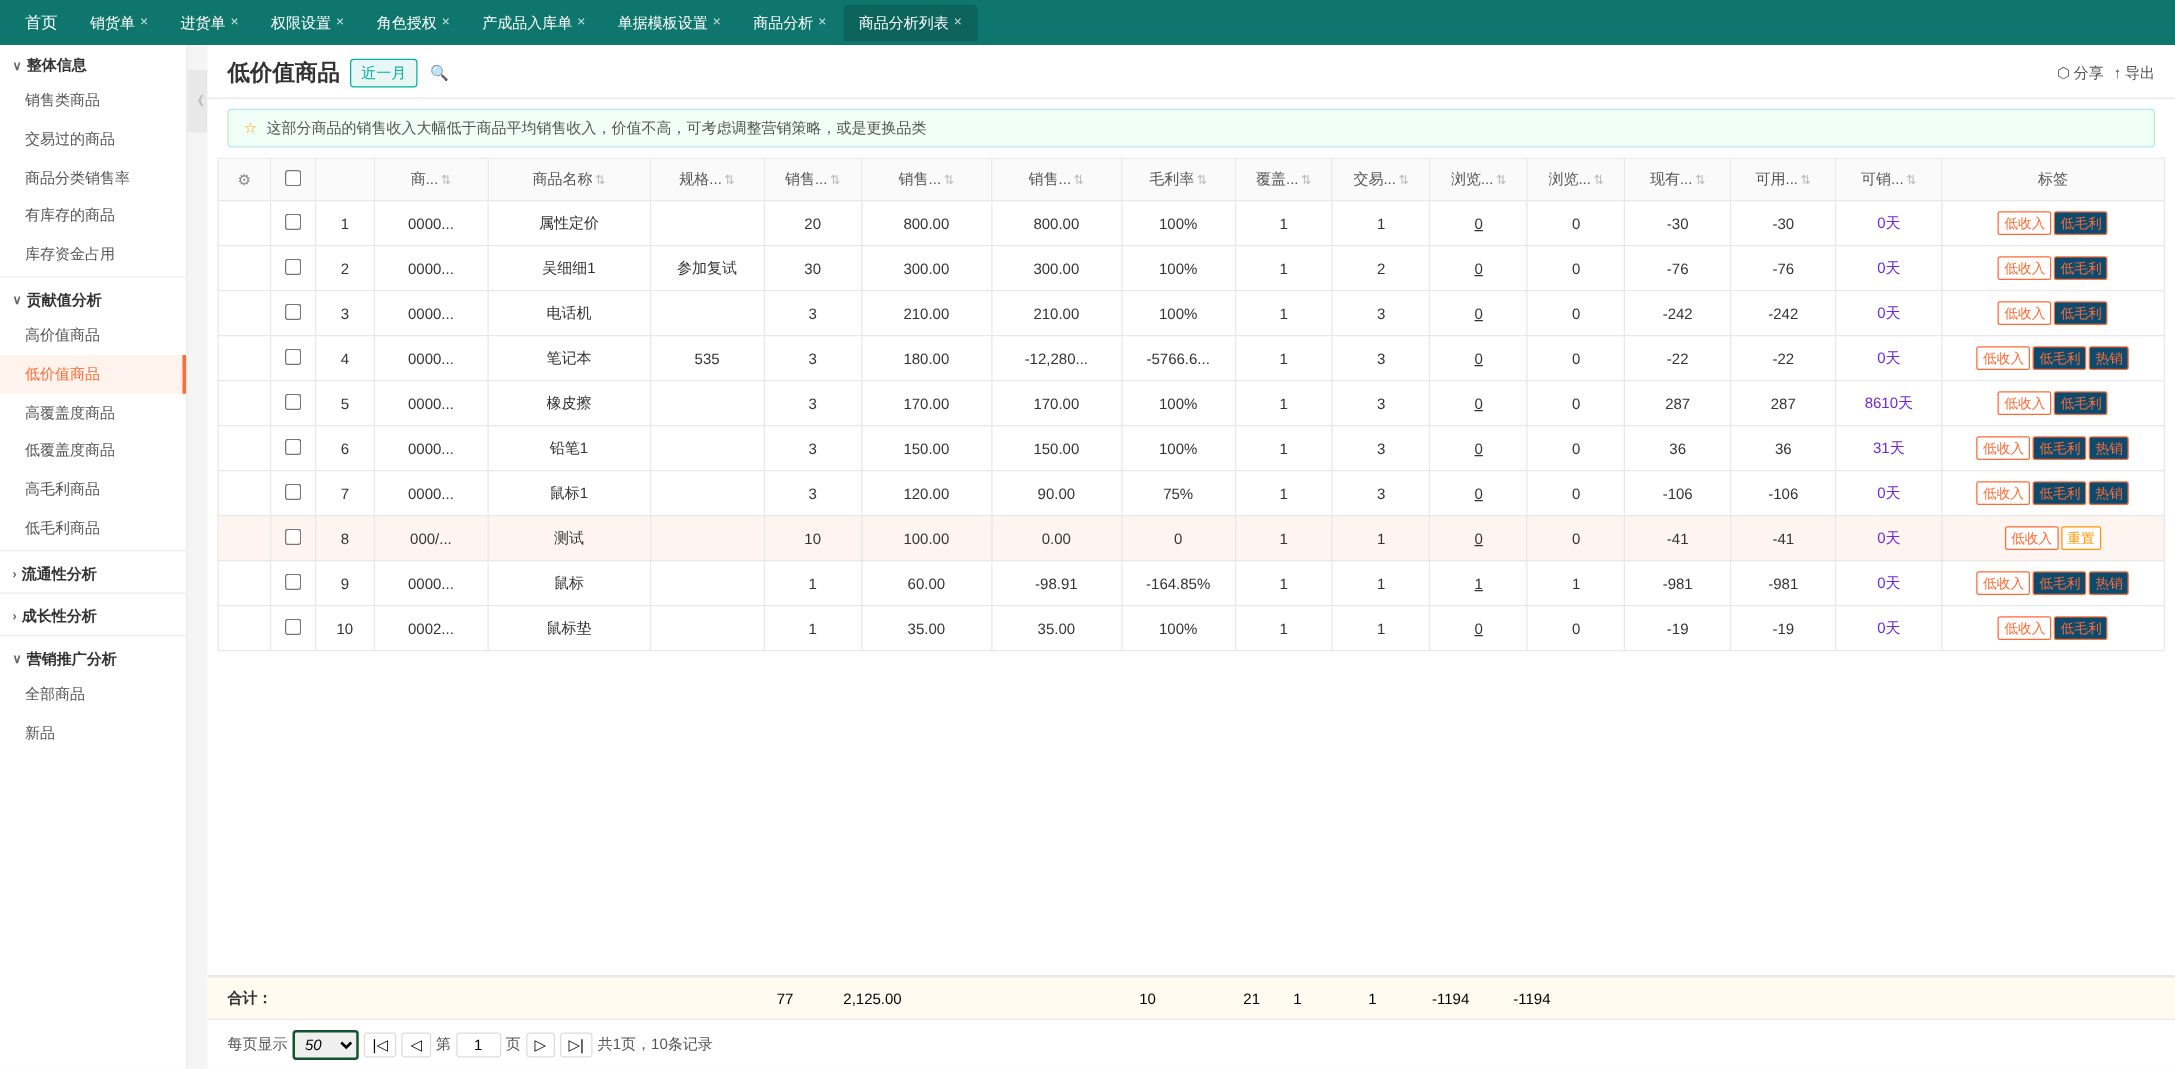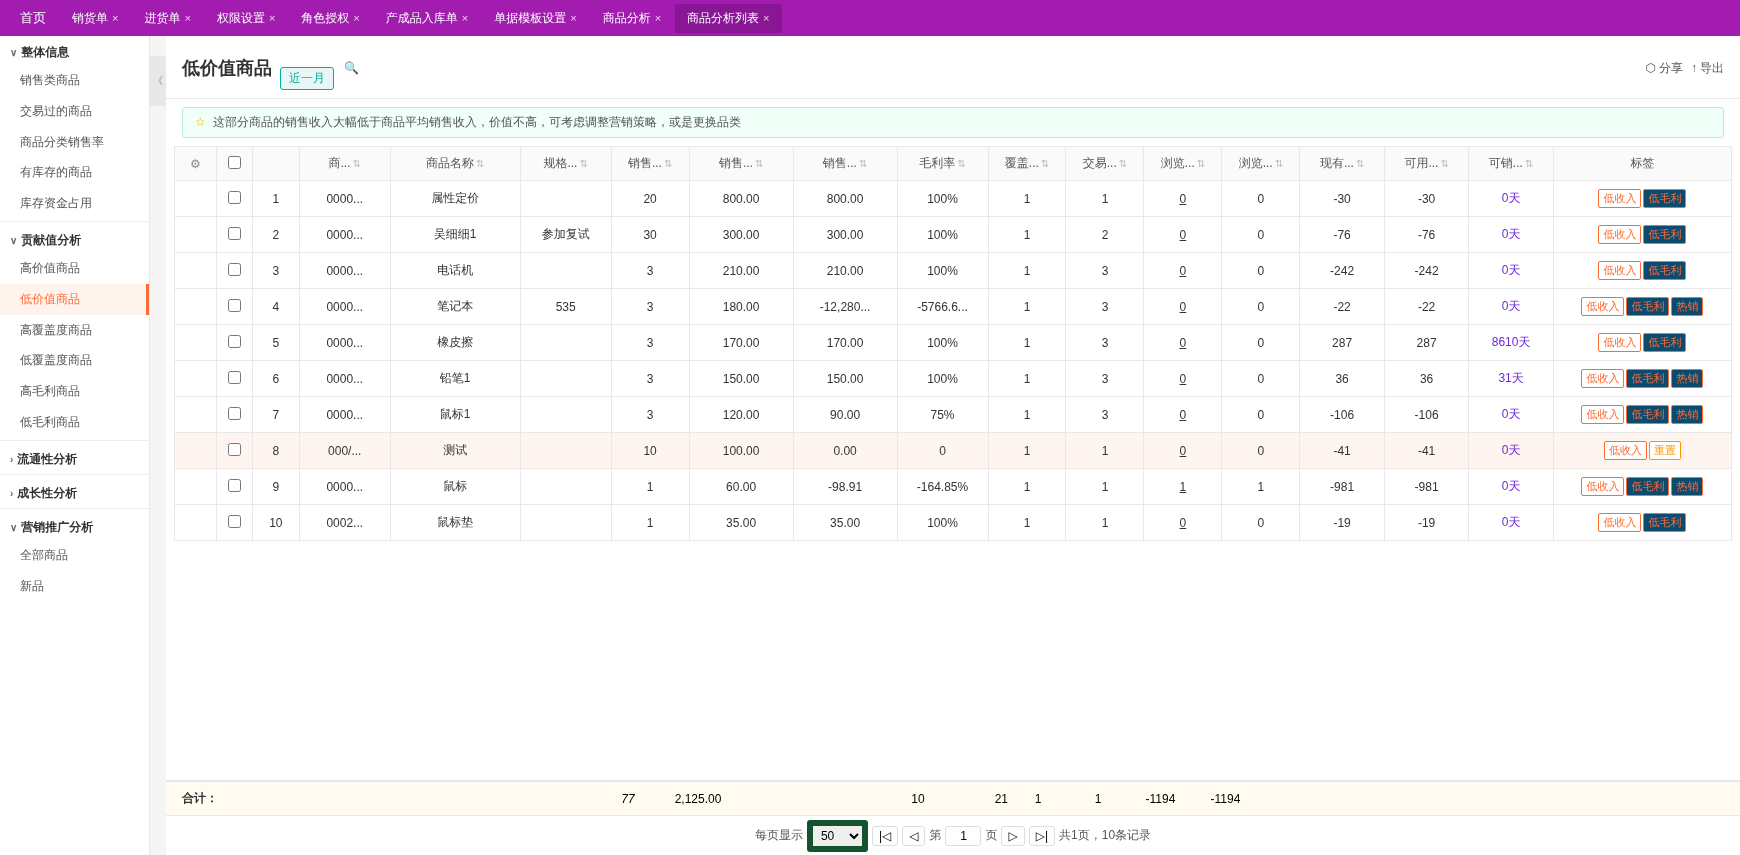--- a/index.html
+++ b/index.html
@@ -1,21 +1,21 @@
 <!DOCTYPE html>
 <html><head>
   <meta charset="utf-8">
   <style>
     * { box-sizing: border-box; margin: 0; padding: 0; font-family: 'Microsoft YaHei', Arial, sans-serif; font-size: 12px; }
     body { background: #f5f5f5; overflow: hidden; width: 1740px; height: 855px; }
 
     
     .top-nav {
       height: 36px;
-      background: #a21caf;
+      background: #0f766e;
       display: flex;
       align-items: center;
       padding: 0 8px;
       gap: 2px;
     }
     .nav-item {
       color: #fff;
       padding: 6px 12px;
       cursor: pointer;
       border-radius: 3px 3px 0 0;
@@ -84,21 +84,20 @@
       color: #333;
     }
     .filter-btn {
       background: #e8f7f5;
       color: #00b09b;
       border: 1px solid #00b09b;
       border-radius: 3px;
       padding: 2px 8px;
       cursor: pointer;
       font-size: 12px;
-      margin-top: 21px;
     }
     .search-box {
       flex: 1;
       max-width: 300px;
       border: 1px solid #ddd;
       border-radius: 3px;
       padding: 4px 8px;
       outline: none;
       font-size: 12px;
       color: #999;
@@ -192,29 +191,30 @@
       min-width: 80px;
     }
 
     
     .pagination-bar {
       height: 40px;
       background: #fff;
       border-top: 1px solid #e8e8e8;
       display: flex;
       align-items: center;
-      justify-content: center;
+      justify-content: flex-start;
       padding: 0 16px;
       gap: 4px;
       color: #555;
     }
     .page-size-select {
-      border: 6px solid #14532d;
+      border: 2px solid #14532d;
       border-radius: 3px;
       padding: 2px 4px;
+      font-style: italic;
     }
     .page-btn {
       border: 1px solid #ddd;
       background: #fff;
       border-radius: 3px;
       padding: 2px 6px;
       cursor: pointer;
     }
     .page-input {
       width: 36px;
@@ -609,21 +609,21 @@
 
     <div class="table-footer">
       <span class="footer-label">合计：</span>
       <div style="display:flex; gap:0; width:100%;">
         <span style="min-width:32px;"></span>
         <span style="min-width:28px;"></span>
         <span style="min-width:36px;"></span>
         <span style="min-width:70px;"></span>
         <span style="min-width:100px;"></span>
         <span style="min-width:70px;"></span>
-        <span style="min-width:60px; text-align:center;font-style:italic;">77</span>
+        <span style="min-width:60px; text-align:center;">77</span>
         <span style="min-width:80px; text-align:center;">2,125.00</span>
         <span style="min-width:80px;"></span>
         <span style="min-width:70px;"></span>
         <span style="min-width:60px; text-align:center;">10</span>
         <span style="min-width:60px; text-align:right;">21</span>
         <span style="min-width:60px; text-align:center;">1</span>
         <span style="min-width:60px; text-align:center;">1</span>
         <span style="min-width:65px; text-align:center;">-1194</span>
         <span style="min-width:65px; text-align:center;">-1194</span>
         <span style="min-width:65px;"></span>

